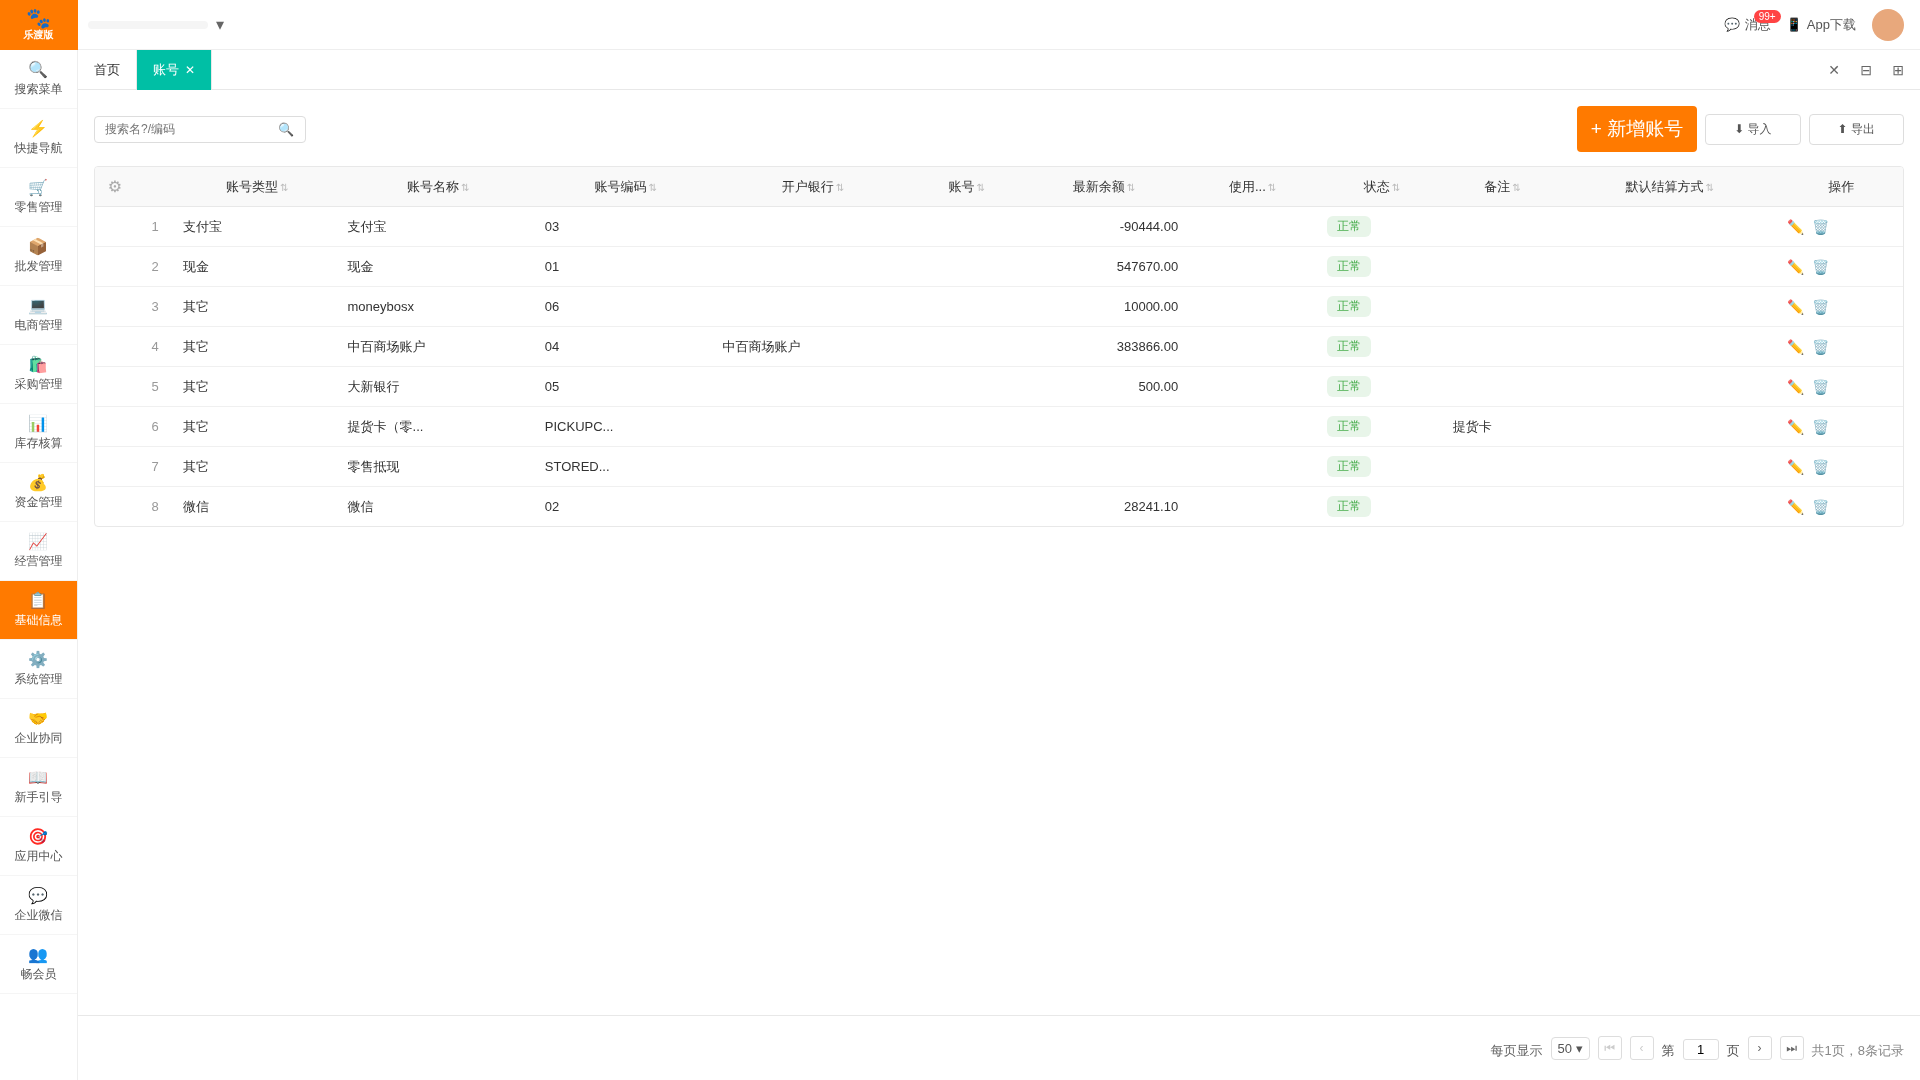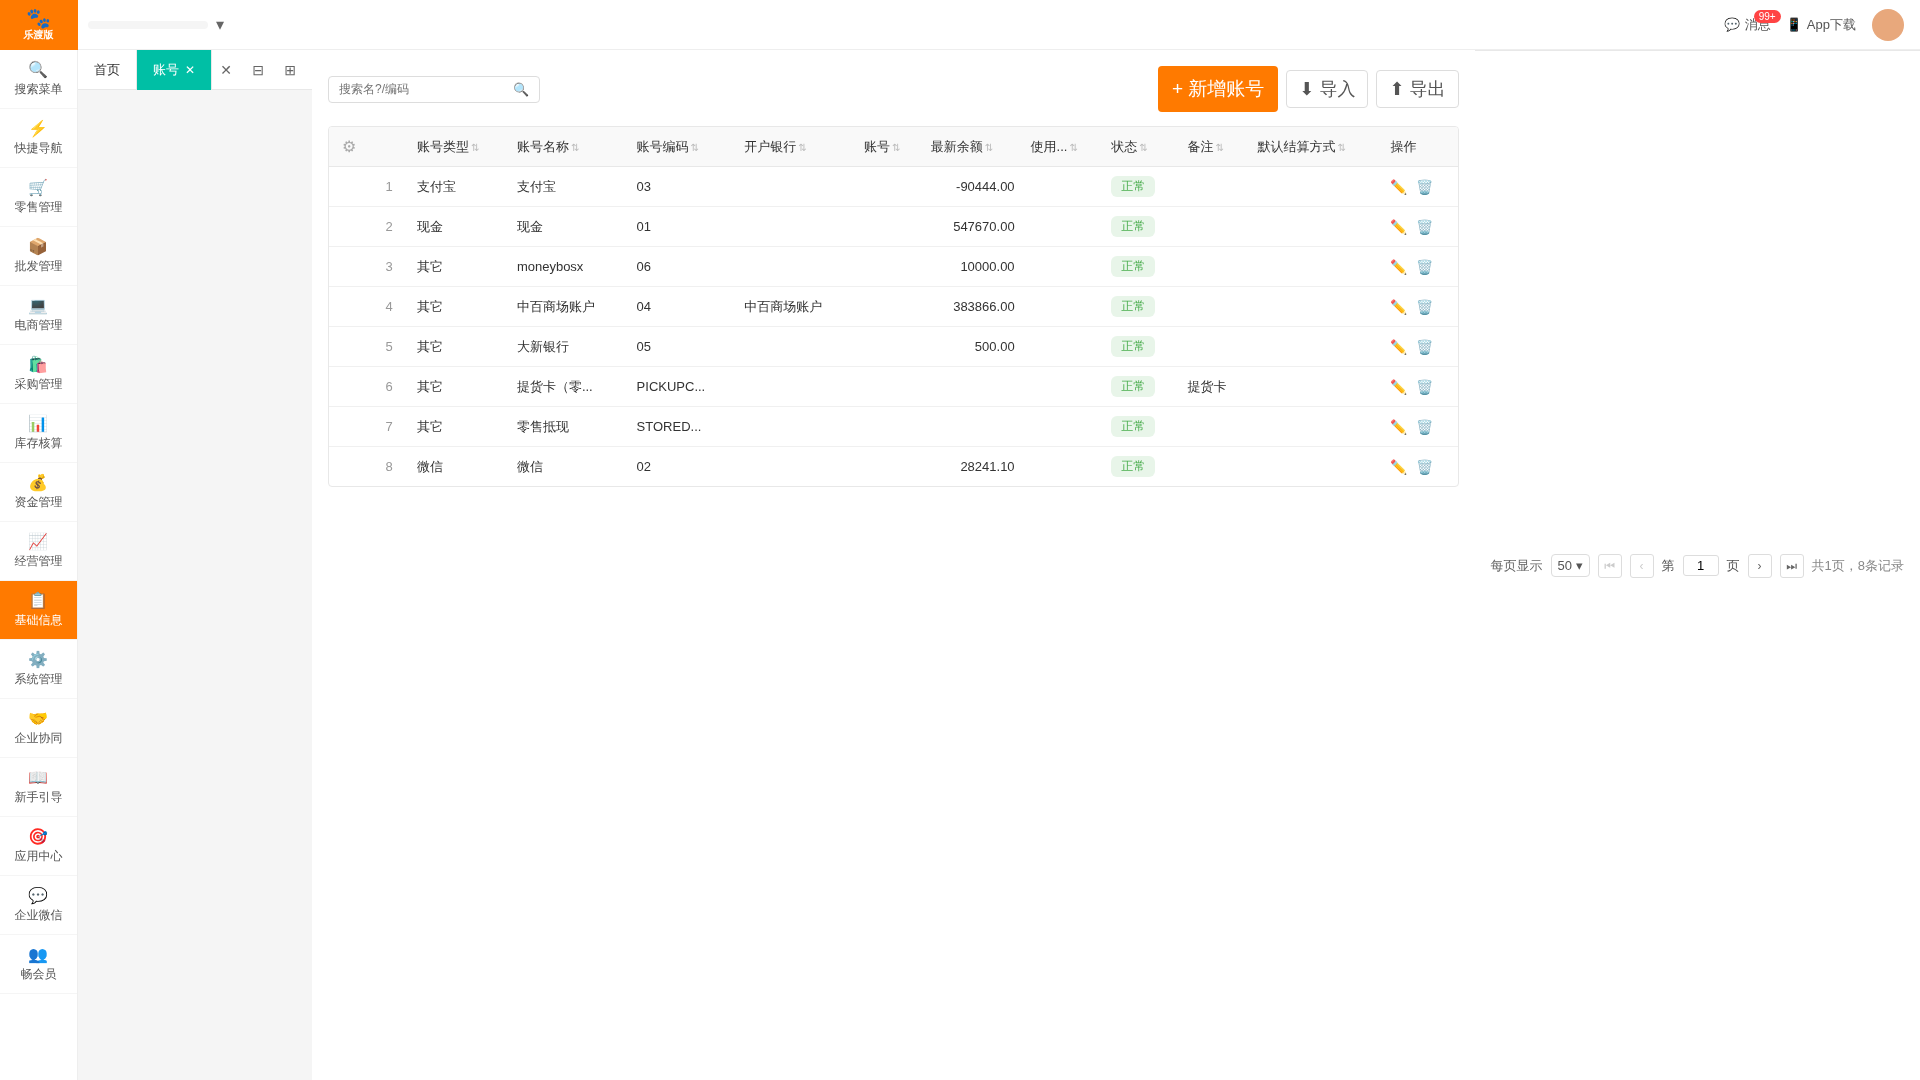--- a/index.html
+++ b/index.html
@@ -120,21 +120,21 @@
     }
 
     
     .main {
       position: absolute;
       top: 50px;
       left: 78px;
       right: 0;
       bottom: 0;
       display: flex;
-      flex-direction: row;
+      flex-direction: column;
     }
 
     
     .tab-bar {
       background: #fff;
       display: flex;
       align-items: center;
       border-bottom: 1px solid #e8e8e8;
       height: 40px;
       position: relative;
@@ -221,23 +221,23 @@
       font-size: 19px;
       display: flex;
       align-items: center;
       gap: 4px;
     }
     .btn-secondary {
       background: #fff;
       color: #555;
       border: 1px solid #ddd;
       border-radius: 4px;
-      padding: 6px 12px;
-      cursor: pointer;
-      font-size: 18px;
+      padding: 6px 28px;
+      cursor: pointer;
+      font-size: 12px;
       display: flex;
       align-items: center;
       gap: 4px;
     }
     .toolbar-right {
       margin-left: auto;
       display: flex;
       align-items: center;
       gap: 8px;
     }
@@ -250,21 +250,21 @@
     }
     table {
       width: 100%;
       border-collapse: collapse;
     }
     thead tr {
       background: #f9f9f9;
     }
     th {
       padding: 10px 8px;
-      text-align: left;
+      text-align: center;
       font-weight: 500;
       color: #333;
       border-bottom: 1px solid #e8e8e8;
       white-space: nowrap;
       font-size: 13px;
     }
     th .sort-icon {
       color: #bbb;
       font-size: 10px;
       margin-left: 2px;
@@ -301,23 +301,23 @@
     }
     .settings-icon {
       color: #aaa;
       cursor: pointer;
       font-size: 16px;
     }
 
     
     .pagination {
       display: flex;
-      align-items: center;
+      align-items: flex-end;
       justify-content: flex-end;
-      padding: 28px 16px;
+      padding: 20px 16px;
       gap: 8px;
       border-top: 1px solid #e8e8e8;
       font-size: 13px;
       color: #555;
       background: #fff;
     }
     .pagination-label { color: #666; }
     .pagination-select {
       border: 1px solid #ddd;
       border-radius: 4px;

